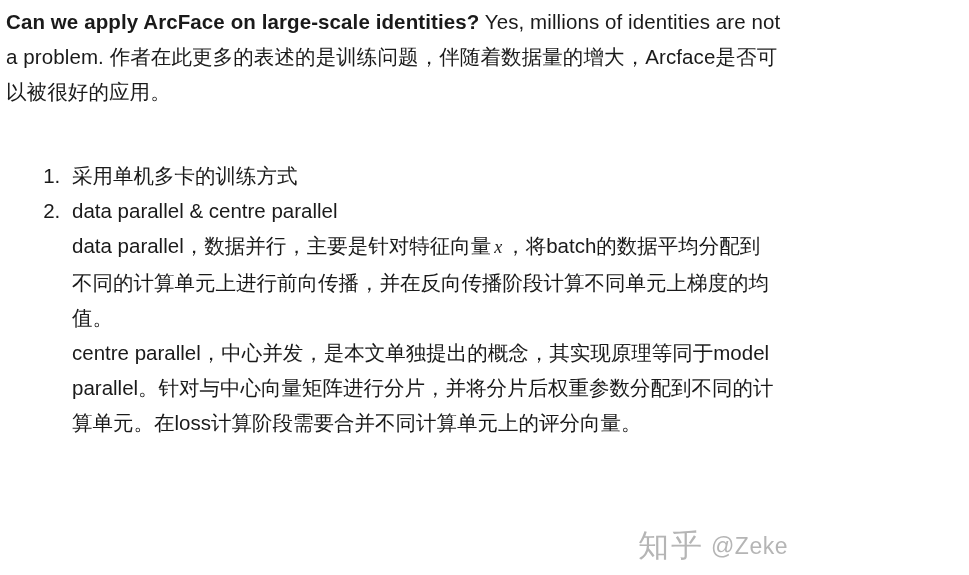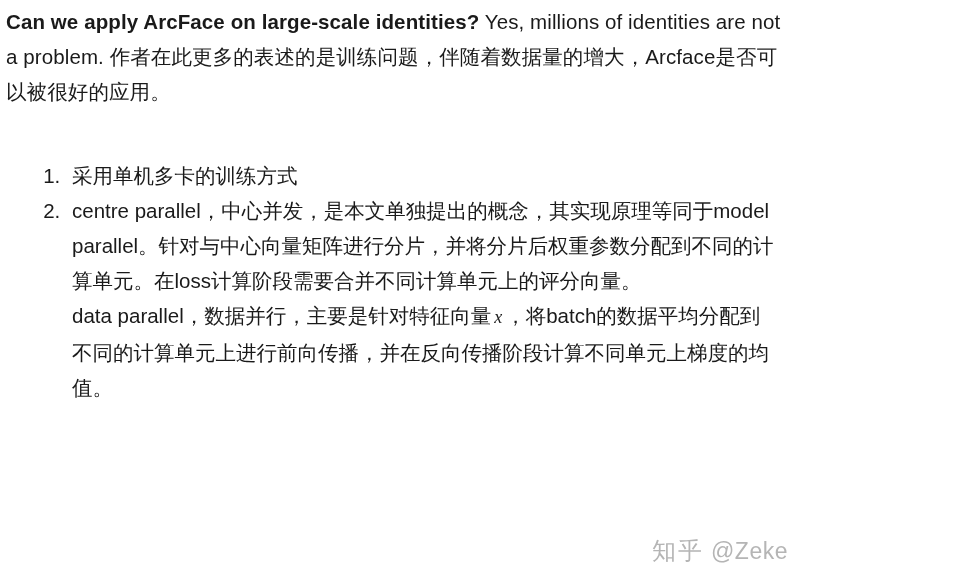--- a/index.html
+++ b/index.html
@@ -81,21 +81,21 @@
     bottom: 8px;
     display: flex;
     align-items: center;
     gap: 7px;
     color: #b5b5b5;
     font-size: 23px;
     letter-spacing: 0.5px;
     white-space: nowrap;
   }
   .watermark .zh-logo {
-    font-size: 24px;
+    font-size: 31px;
     letter-spacing: 2px;
     text-align: right;
   }
 </style>
 </head>
 <body>
 
 <div class="page">
 
   <p class="para para-1">
@@ -103,22 +103,23 @@
   </p>
 
   <div class="gap"></div>
 
 
   <ol class="list">
     <li>
       <span>采用单机多卡的训练方式</span>
     </li>
     <li>
+      <span class="li-title">data parallel  &amp; centre parallel</span>
+      <span class="sub-line"><span>data parallel，数据并行，主要是针对特征向量</span><span class="mathvar-small">x</span><span>，将batch的数据平均分配到不同的计算单元上进行前向传播，并在反向传播阶段计算不同单元上梯度的均值。</span></span>
       <span class="sub-line">centre parallel，中心并发，是本文单独提出的概念，其实现原理等同于model parallel。针对与中心向量矩阵进行分片，并将分片后权重参数分配到不同的计算单元。在loss计算阶段需要合并不同计算单元上的评分向量。</span>
-      <span class="sub-line"><span>data parallel，数据并行，主要是针对特征向量</span><span class="mathvar-small">x</span><span>，将batch的数据平均分配到不同的计算单元上进行前向传播，并在反向传播阶段计算不同单元上梯度的均值。</span></span>
     </li>
   </ol>
 
   <div class="watermark">
     <span class="zh-logo">知乎</span>
     <span>@Zeke</span>
   </div>
 
 </div>
 

